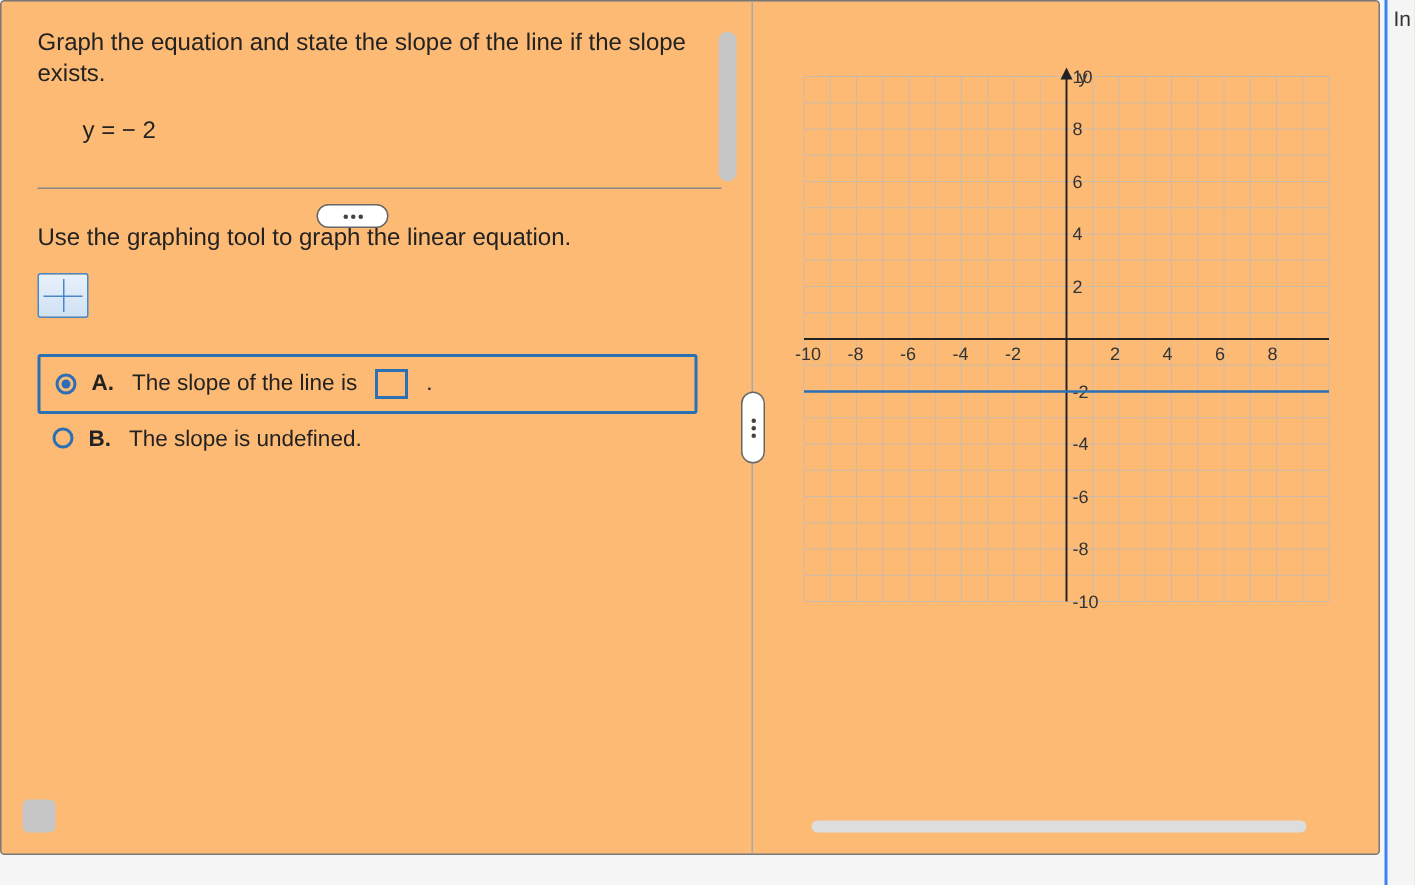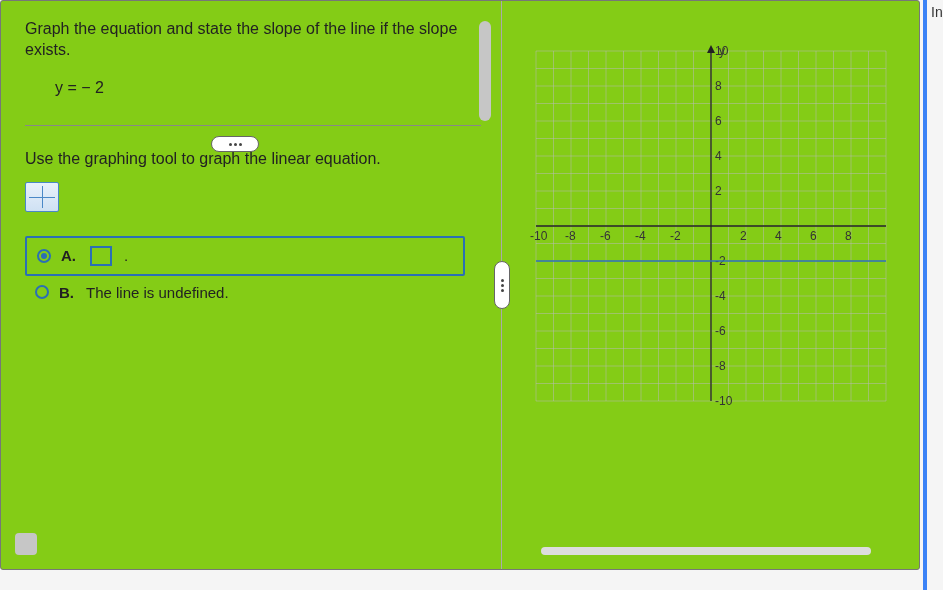--- a/index.html
+++ b/index.html
@@ -9,21 +9,21 @@
     width: 943px;
     height: 590px;
     overflow: hidden;
     position: relative;
   }
   .frame {
     position: absolute;
     left: 0; top: 0;
     width: 920px;
     height: 570px;
-    background: #84cc16;
+    background: #fdba74;
     border: 1px solid #777;
     border-radius: 3px;
   }
   .left-col {
     position: absolute;
     left: 10px;
     top: 10px;
     width: 480px;
     padding: 8px 10px 8px 14px;
     font-size: 16px;
@@ -143,21 +143,21 @@
     width: 370px;
     height: 370px;
   }
   svg.grid { width: 100%; height: 100%; }
   .tick-label { font-size: 12px; fill: #333; font-family: Arial; }
   .right-margin {
     position: absolute;
     right: 0; top: 0;
     width: 20px; height: 100%;
     background: #f5f5f5;
-    border-left: 4px solid #3b82f6;
+    border-left: 2px solid #3b82f6;
     font-size: 14px;
     color: #333;
     padding-top: 4px;
     text-align: left;
     padding-left: 4px;
   }
   .bottom-scroll-stub {
     position: absolute;
     left: 14px; bottom: 14px;
     width: 22px; height: 22px;
@@ -188,28 +188,29 @@
     </div>
 
     <p class="prompt-2">Use the graphing tool to graph the linear equation.</p>
 
     <div class="graph-tool"></div>
 
 
     <div class="choice-row selected">
       <span class="radio on"></span>
       <span class="choice-label">A.</span>
+      <span>The slope of the line is</span>
       <span class="answer-box"></span>
       <span>.</span>
     </div>
 
     <div class="choice-row">
       <span class="radio"></span>
       <span class="choice-label">B.</span>
-      <span>The line is undefined.</span>
+      <span>The slope is undefined.</span>
     </div>
 
     <div class="scroll-left"></div>
   </div>
 
   <div class="divider"></div>
 
   <div class="vert-pill">
     <span></span>
       <span></span>

